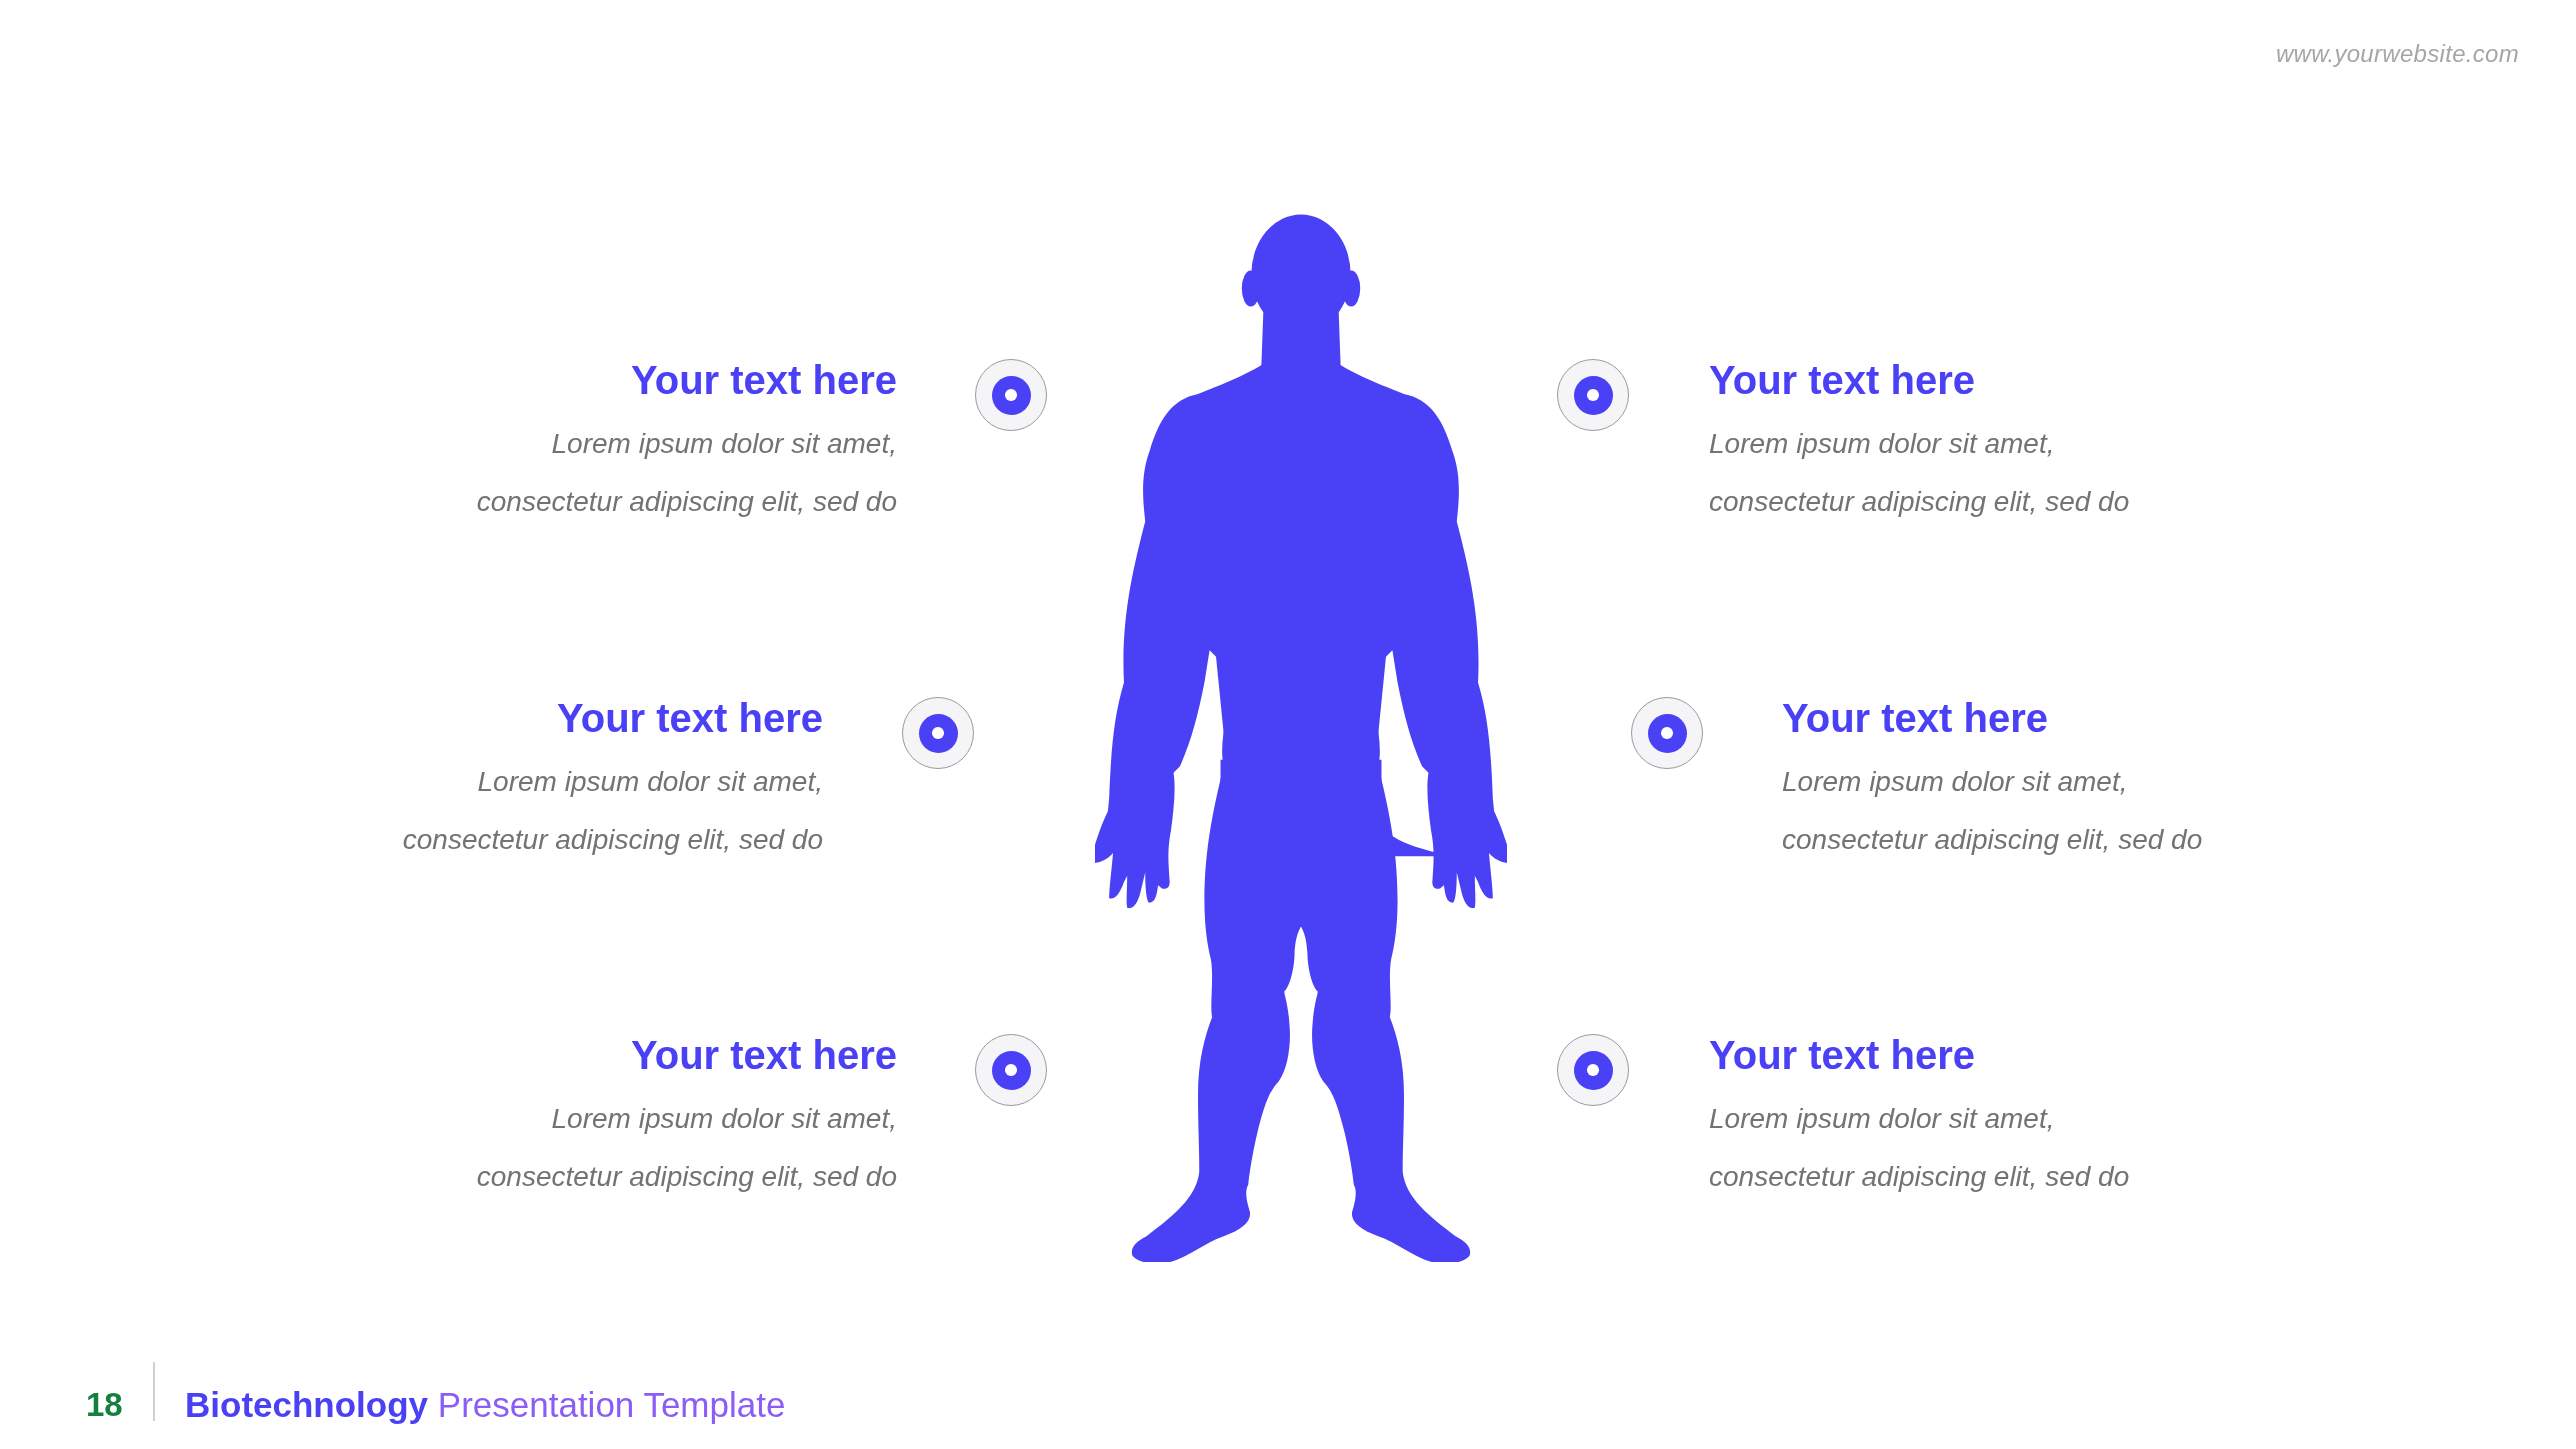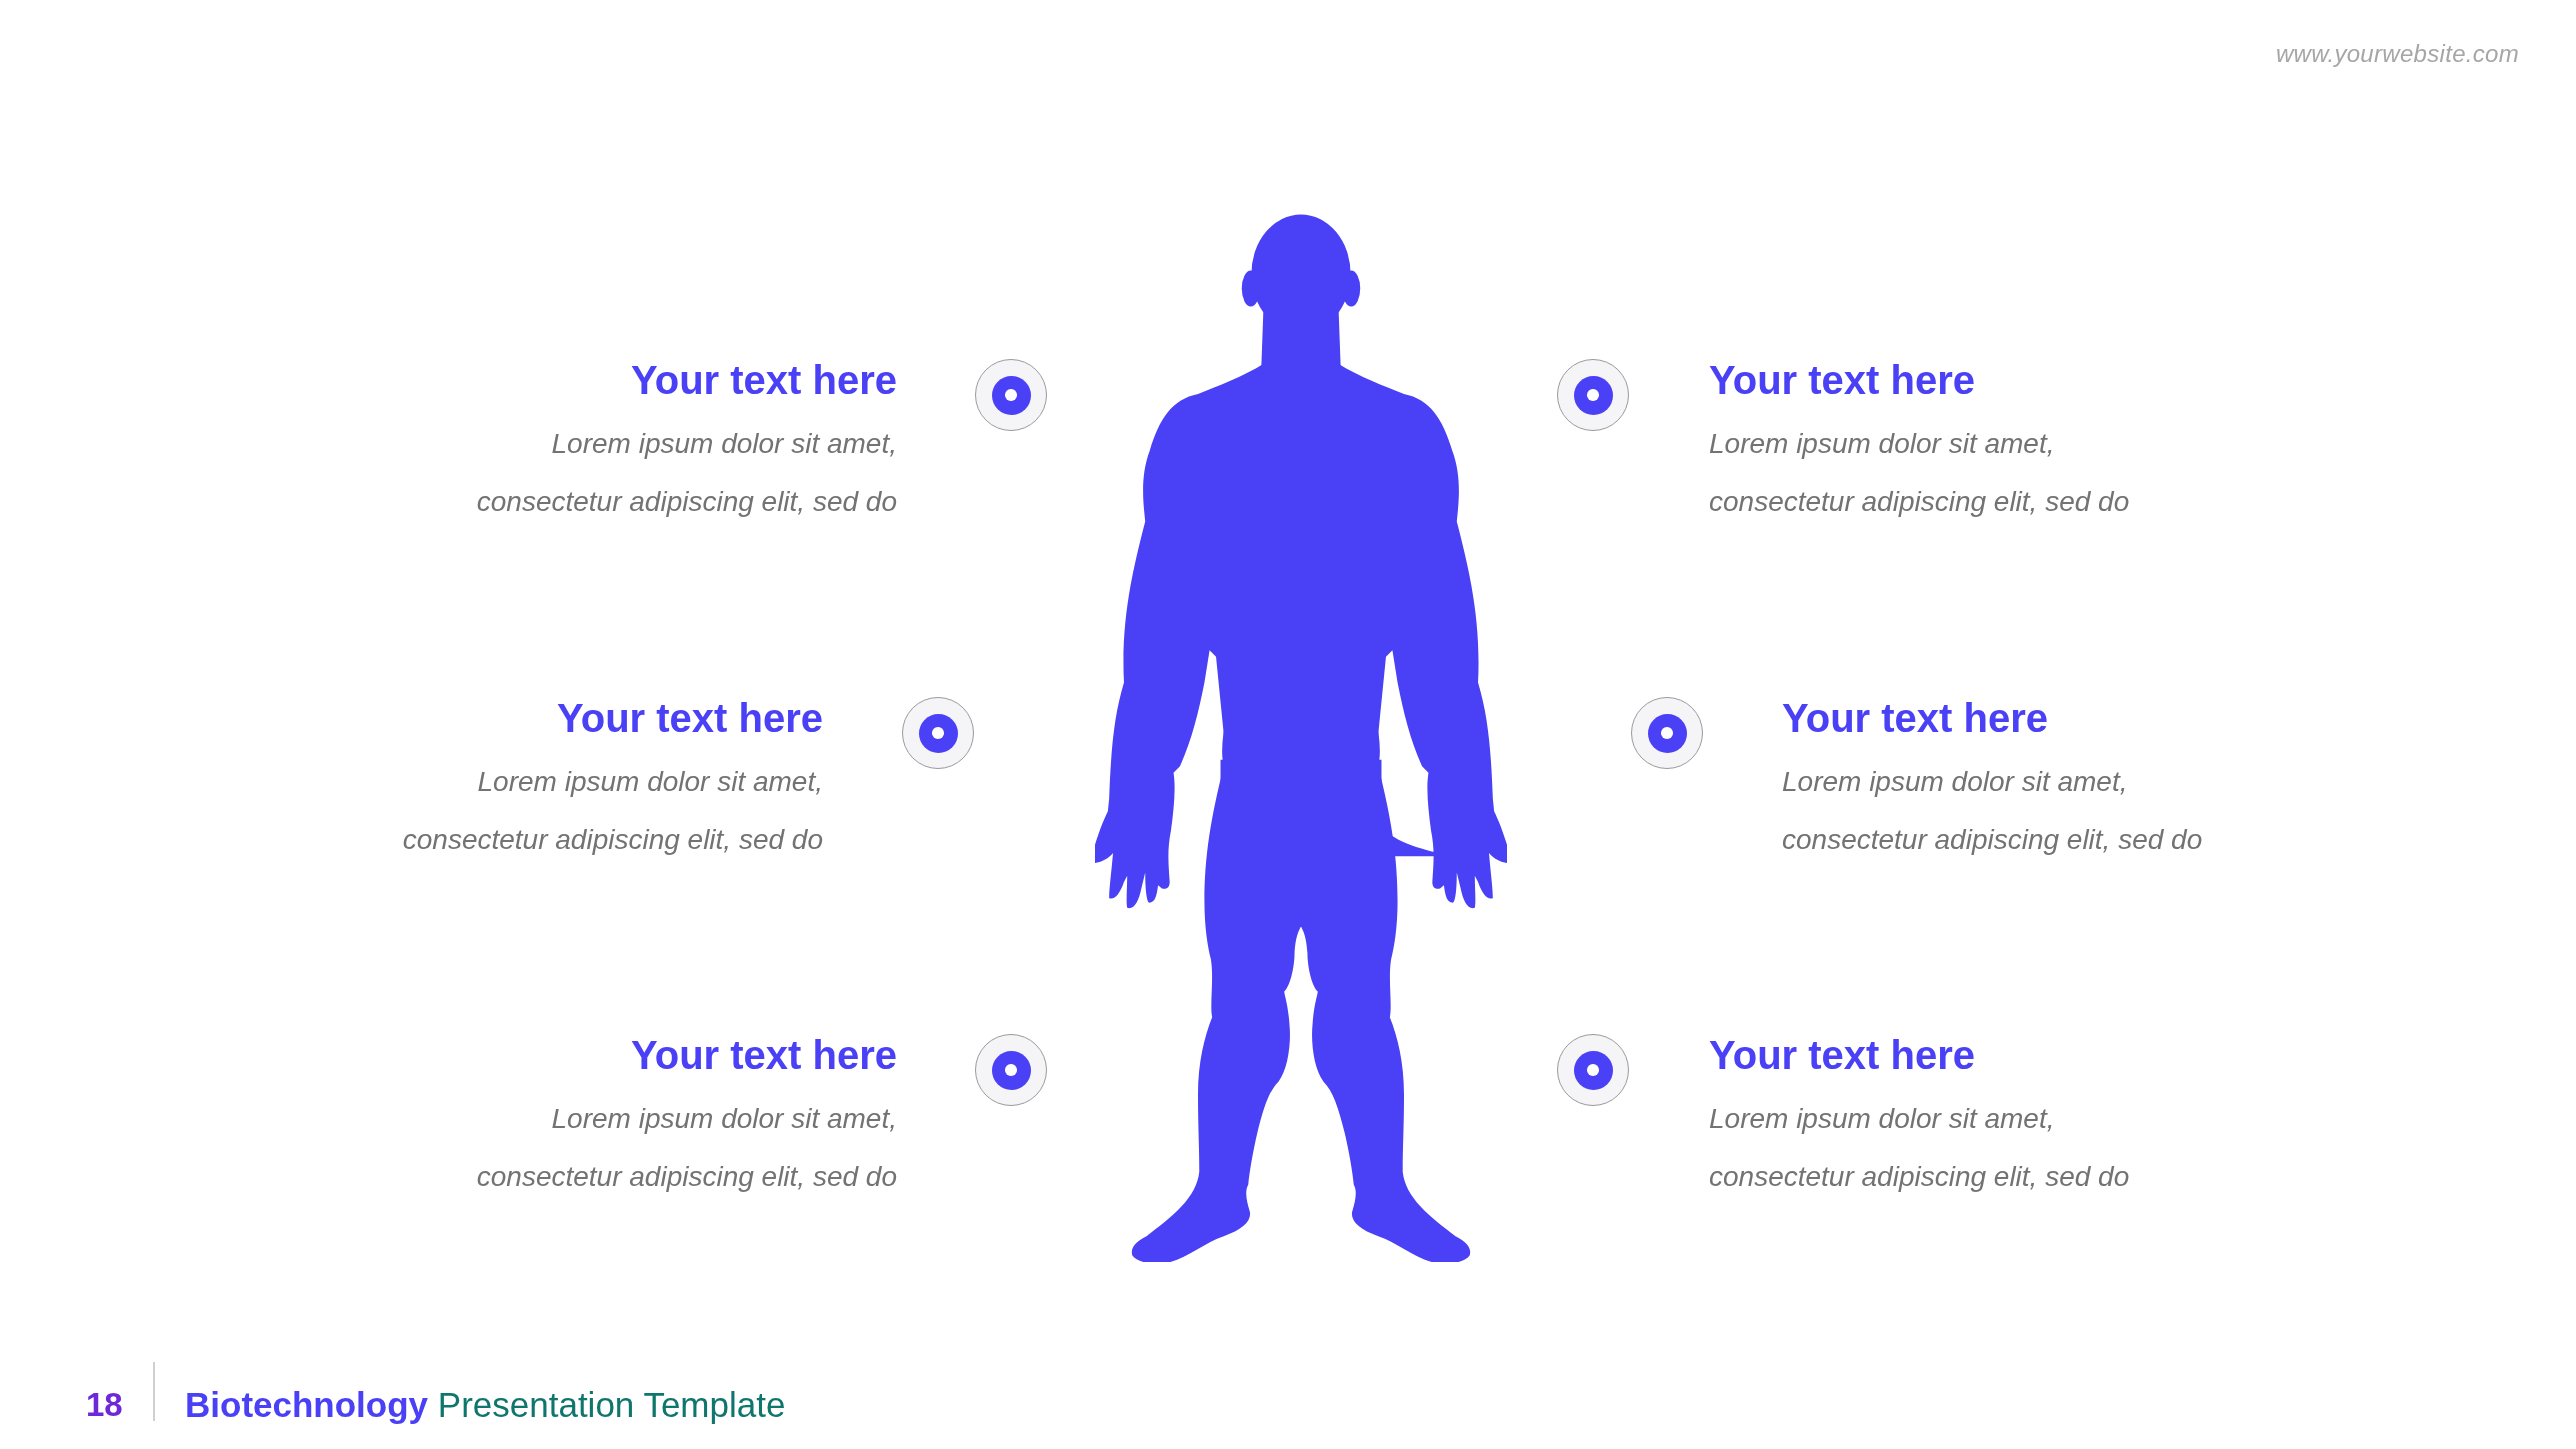--- a/index.html
+++ b/index.html
@@ -31,30 +31,30 @@
     position: absolute; left: 50%; top: 50%; width: 39px; height: 39px;
     margin: -19.3px 0 0 -19.3px; border-radius: 50%; background: #4a40f5;
   }
   .marker .dot::after {
     content: ""; position: absolute; left: 50%; top: 50%; width: 11.6px; height: 11.6px;
     margin: -5.8px 0 0 -5.8px; border-radius: 50%; background: #ffffff;
   }
   .figure { position: absolute; left: 1095px; top: 206px; width: 412px; height: 1056px; }
   .footer-num {
     position: absolute; left: 86px; top: 1386px;
-    font-size: 33px; font-weight: bold; color: #6d28d9;
+    font-size: 33px; font-weight: bold; color: #15803d;
   }
   .footer-divider {
     position: absolute; left: 153px; top: 1362px; width: 1.9px; height: 59px; background: #d0d0d0;
   }
   .footer-title {
     position: absolute; left: 185px; top: 1385px; font-size: 35px; white-space: nowrap;
   }
   .footer-title .brand { font-weight: bold; color: #4a40f5; }
-  .footer-title .rest { color: #0f766e; }
+  .footer-title .rest { color: #8b5cf6; }
 </style>
 </head>
 <body>
 
 <div class="website">www.yourwebsite.com</div>
 
 <div class="block left" style="left:189px; top:310px;">
   <div class="title">Your text here</div>
   <div class="line">Lorem ipsum dolor sit amet,</div>
   <div class="line">consectetur adipiscing elit, sed do</div>

